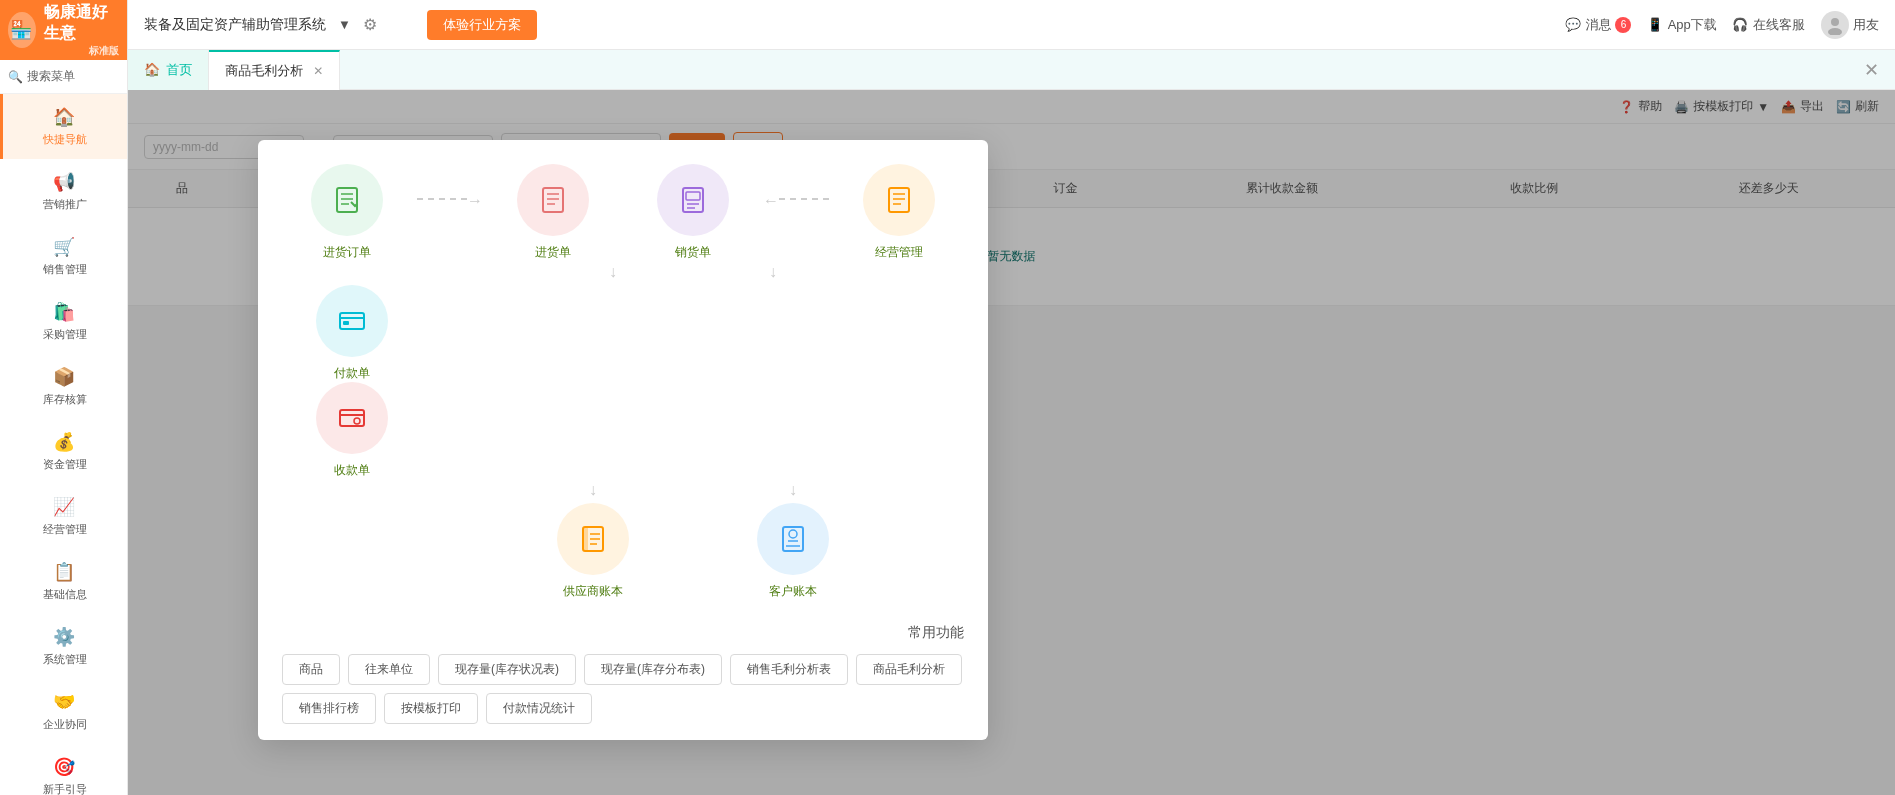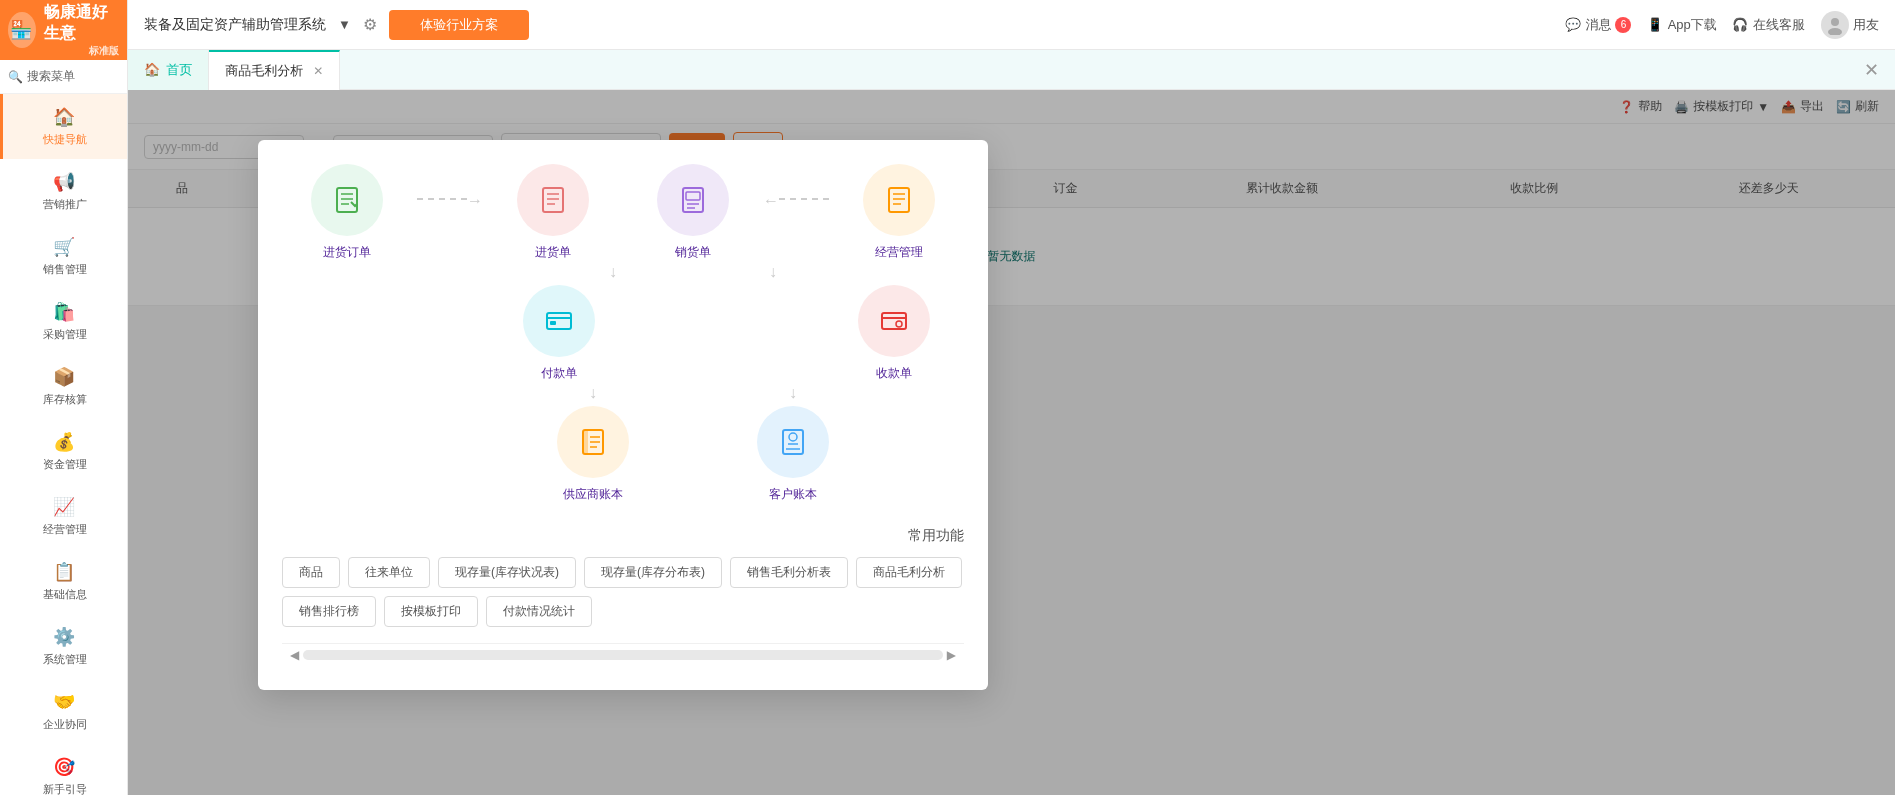--- a/index.html
+++ b/index.html
@@ -19,21 +19,21 @@
     .sidebar-item-icon { font-size: 18px; }
 
     
     .main-content { flex: 1; display: flex; flex-direction: column; overflow: hidden; }
 
     
     .topbar { height: 50px; background: #fff; border-bottom: 1px solid #e8e8e8; display: flex; align-items: center; padding: 0 16px; gap: 12px; }
     .topbar-title { font-size: 14px; color: #333; font-weight: 500; }
     .topbar-dropdown { display: flex; align-items: center; gap: 4px; color: #555; cursor: pointer; font-size: 13px; }
     .topbar-settings { color: #888; cursor: pointer; font-size: 16px; }
-    .topbar-btn { background: #ff7c2a; color: #fff; border: none; padding: 6px 31px; border-radius: 4px; cursor: pointer; font-size: 13px; }
+    .topbar-btn { background: #ff7c2a; color: #fff; border: none; padding: 6px 16px; border-radius: 4px; cursor: pointer; font-size: 13px; margin-left: 38px; }
     .topbar-right { margin-left: auto; display: flex; align-items: center; gap: 16px; color: #555; font-size: 13px; }
     .topbar-right-item { display: flex; align-items: center; gap: 4px; cursor: pointer; }
     .badge { background: #ff4d4f; color: #fff; border-radius: 50%; width: 16px; height: 16px; font-size: 10px; display: flex; align-items: center; justify-content: center; }
     .user-avatar { width: 28px; height: 28px; background: #ddd; border-radius: 50%; display: flex; align-items: center; justify-content: center; font-size: 12px; }
 
     
     .tabbar { height: 40px; background: #f0fafa; display: flex; align-items: center; border-bottom: 1px solid #e8e8e8; }
     .tab { padding: 0 16px; height: 40px; display: flex; align-items: center; gap: 6px; cursor: pointer; font-size: 13px; color: #555; border-right: 1px solid #e8e8e8; }
     .tab.home { background: #e8f9f5; color: #00bfa5; }
     .tab.active { background: #fff; color: #333; border-top: 2px solid #00bfa5; }
@@ -63,21 +63,21 @@
     .empty-row td { color: #0f766e; text-align: center; padding: 40px; }
 
     
     .modal-overlay { position: absolute; top: 0; left: 0; right: 0; bottom: 0; background: rgba(0,0,0,0.3); z-index: 100; display: flex; align-items: flex-start; justify-content: flex-start; padding: 0; }
     .modal { background: #fff; border-radius: 6px; width: 730px; padding: 24px; position: relative; margin: 60px auto; box-shadow: 0 8px 32px rgba(0,0,0,0.15); overflow-y: auto; max-height: 600px; }
 
     
     .flow-section { margin-bottom: 24px; }
     .flow-item { display: flex; flex-direction: column; align-items: center; gap: 8px; width: 140px; }
     .flow-circle { width: 72px; height: 72px; border-radius: 50%; display: flex; align-items: center; justify-content: center; font-size: 28px; position: relative; }
-    .flow-label { font-size: 12px; color: #4c1d95; }
+    .flow-label { font-size: 12px; color: #4d7c0f; }
 
     
     .circle-green { background: #e8f8ee; color: #4caf50; }
     .circle-pink { background: #fce8e8; color: #e57373; }
     .circle-purple { background: #f0e8f8; color: #9c6adc; }
     .circle-orange { background: #fff3e0; color: #ff9800; }
     .circle-teal { background: #e0f7fa; color: #00bcd4; }
     .circle-red { background: #fce8e8; color: #e53935; }
     .circle-orange2 { background: #fff3e0; color: #ff9800; }
     .circle-lightblue { background: #e3f2fd; color: #42a5f5; }
@@ -340,21 +340,21 @@
             </div>
 
             <div style="display:flex; justify-content:center; gap:0;">
               <div style="width:140px;"></div>
               <div style="width:50px; text-align:center; color:#ccc; font-size:16px; padding-top:2px;">↓</div>
               <div style="width:50px;"></div>
               <div style="width:60px;"></div>
               <div style="width:50px; text-align:center; color:#ccc; font-size:16px; padding-top:2px;">↓</div>
             </div>
 
-            <div style="display:flex; justify-content:space-between; gap:0; margin-top:4px;">
+            <div style="display:flex; justify-content:center; gap:0; margin-top:4px;flex-direction:column;">
               <div style="width:140px;"></div>
               <div class="flow-item" style="width:140px;">
                 <div class="flow-circle circle-teal">
                   <svg width="36" height="36" viewBox="0 0 36 36">
                       <rect x="6" y="10" width="24" height="16" rx="2" fill="none" stroke="#00bcd4" stroke-width="2"></rect>
                       <line x1="6" y1="15" x2="30" y2="15" stroke="#00bcd4" stroke-width="2"></line>
                       <rect x="9" y="18" width="6" height="4" rx="1" fill="#00bcd4"></rect>
                     </svg>
                 </div>
                 <span class="flow-label">付款单</span>

